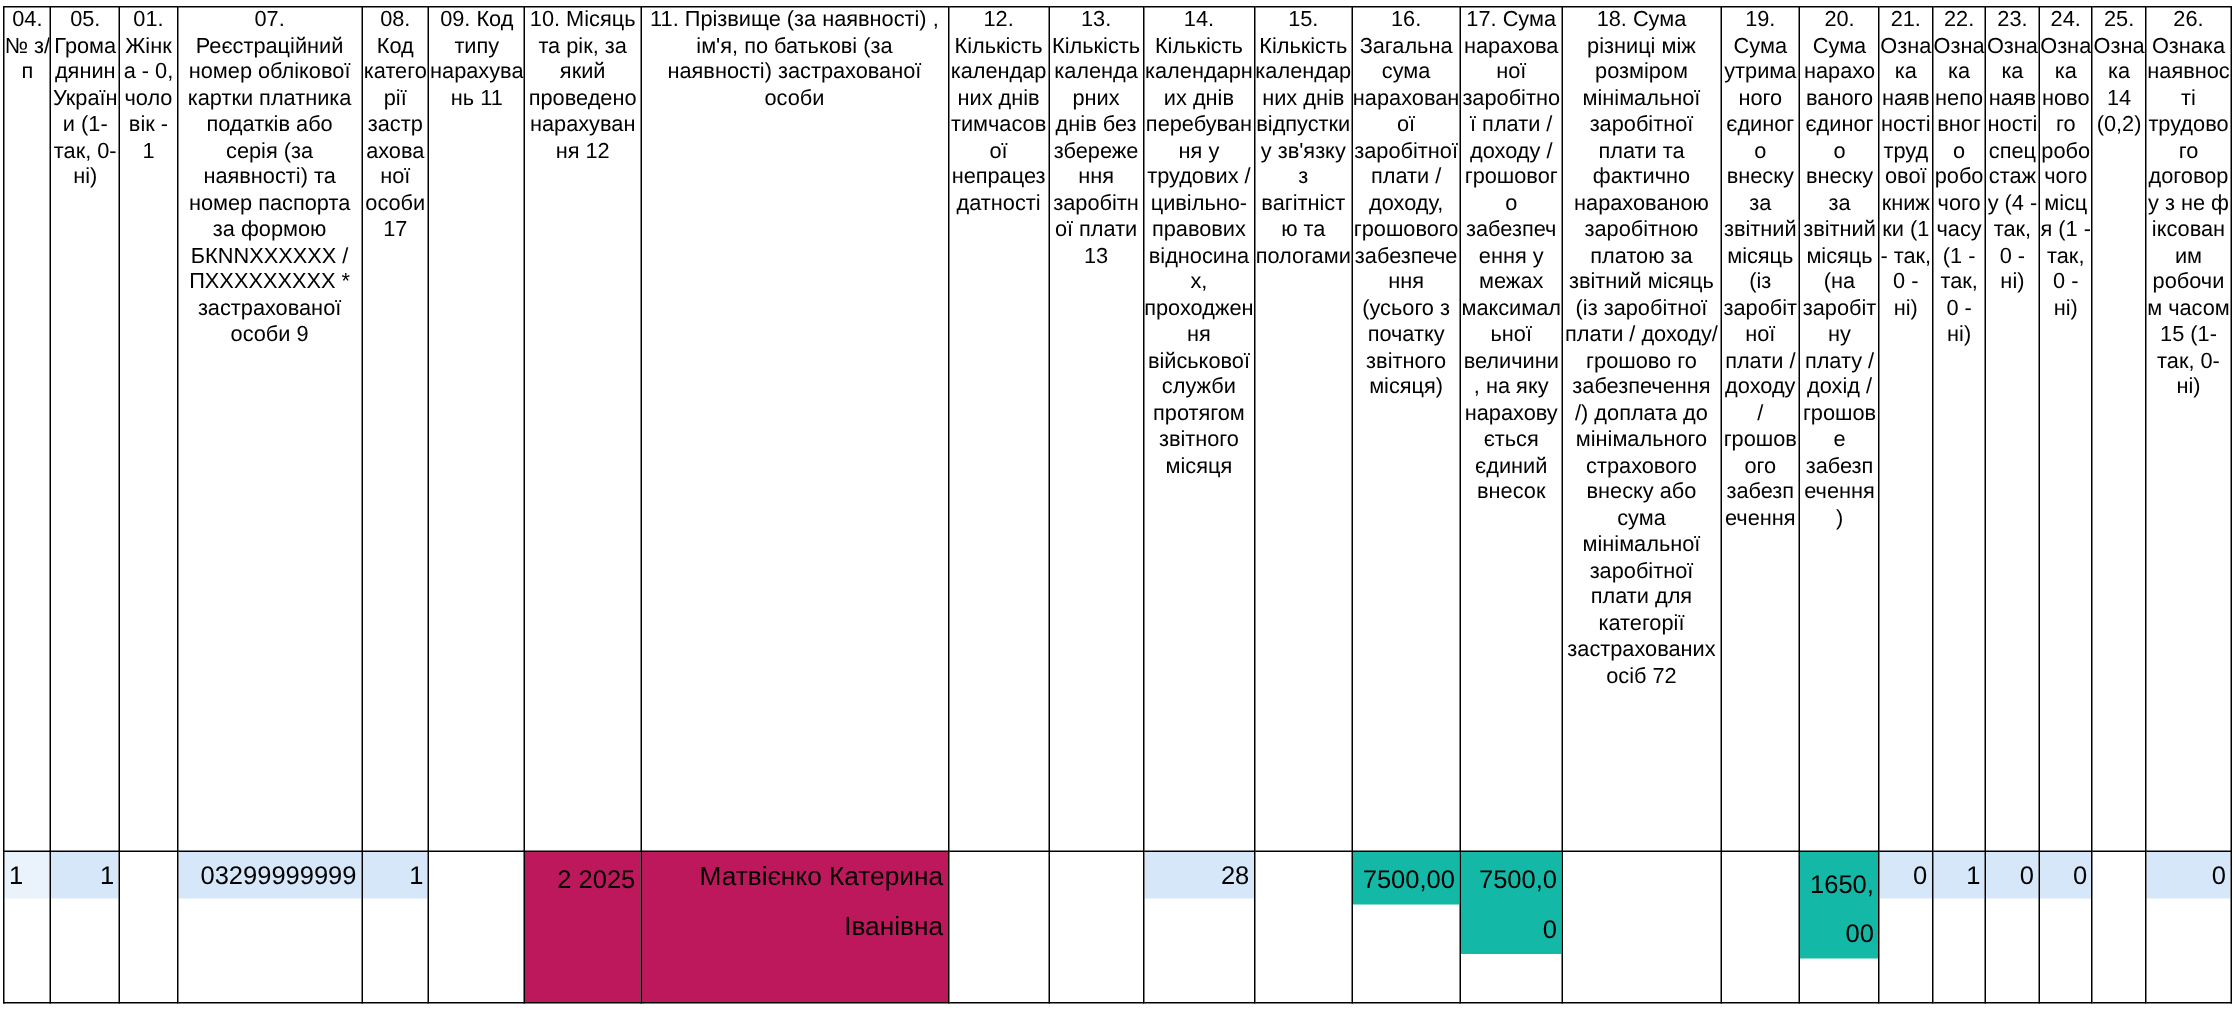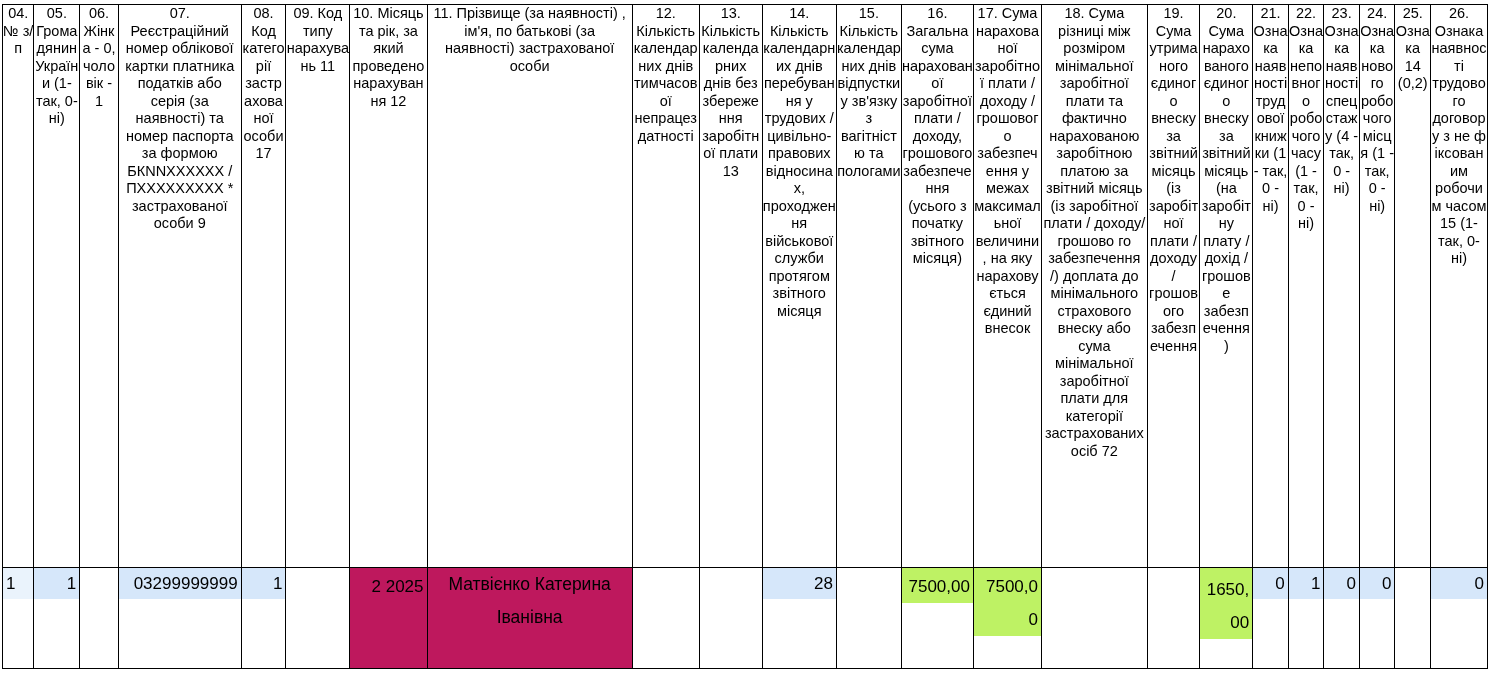--- a/index.html
+++ b/index.html
@@ -69,24 +69,24 @@
   }
   
   .al-l .cellv { text-align: left; }
   .al-r .cellv { text-align: right; }
 
   
   .hl1 .cellv { background: #eaf3fc; }
   .hl2 .cellv { background: #d6e7fa; }
   .hl-full { background: #be185d; }
   .hl-full .cellv { background: transparent; }
-  td.dt.hl-tall .cellv { background: #bef264; }
+  td.dt.hl-tall .cellv { background: #14b8a6; }
 
   .nm .cellv {
-    text-align: center;
+    text-align: right;
     font-size: 17.5px;
     line-height: 33px;
     padding-left: 4px;
   }
 </style>
 </head>
 <body>
 
 <div id="sheet">
 
@@ -123,21 +123,21 @@
 
         <td class="hd">
           <span class="txt">04. № з/п</span>
         </td>
 
         <td class="hd">
           <span class="txt">05. Громадянин України (1-так, 0-ні)</span>
         </td>
 
         <td class="hd">
-          <span class="txt">06. Жінка - 0, чоловік - 1</span>
+          <span class="txt">01. Жінка - 0, чоловік - 1</span>
         </td>
 
         <td class="hd">
           <span class="txt">07. Реєстраційний номер облікової картки платника податків або серія (за наявності) та номер паспорта за формою БКNNXXXXXX / ПХХХХХХХХХ * застрахованої особи 9</span>
         </td>
 
         <td class="hd">
           <span class="txt">08. Код категорії застрахованої особи 17</span>
         </td>
 

